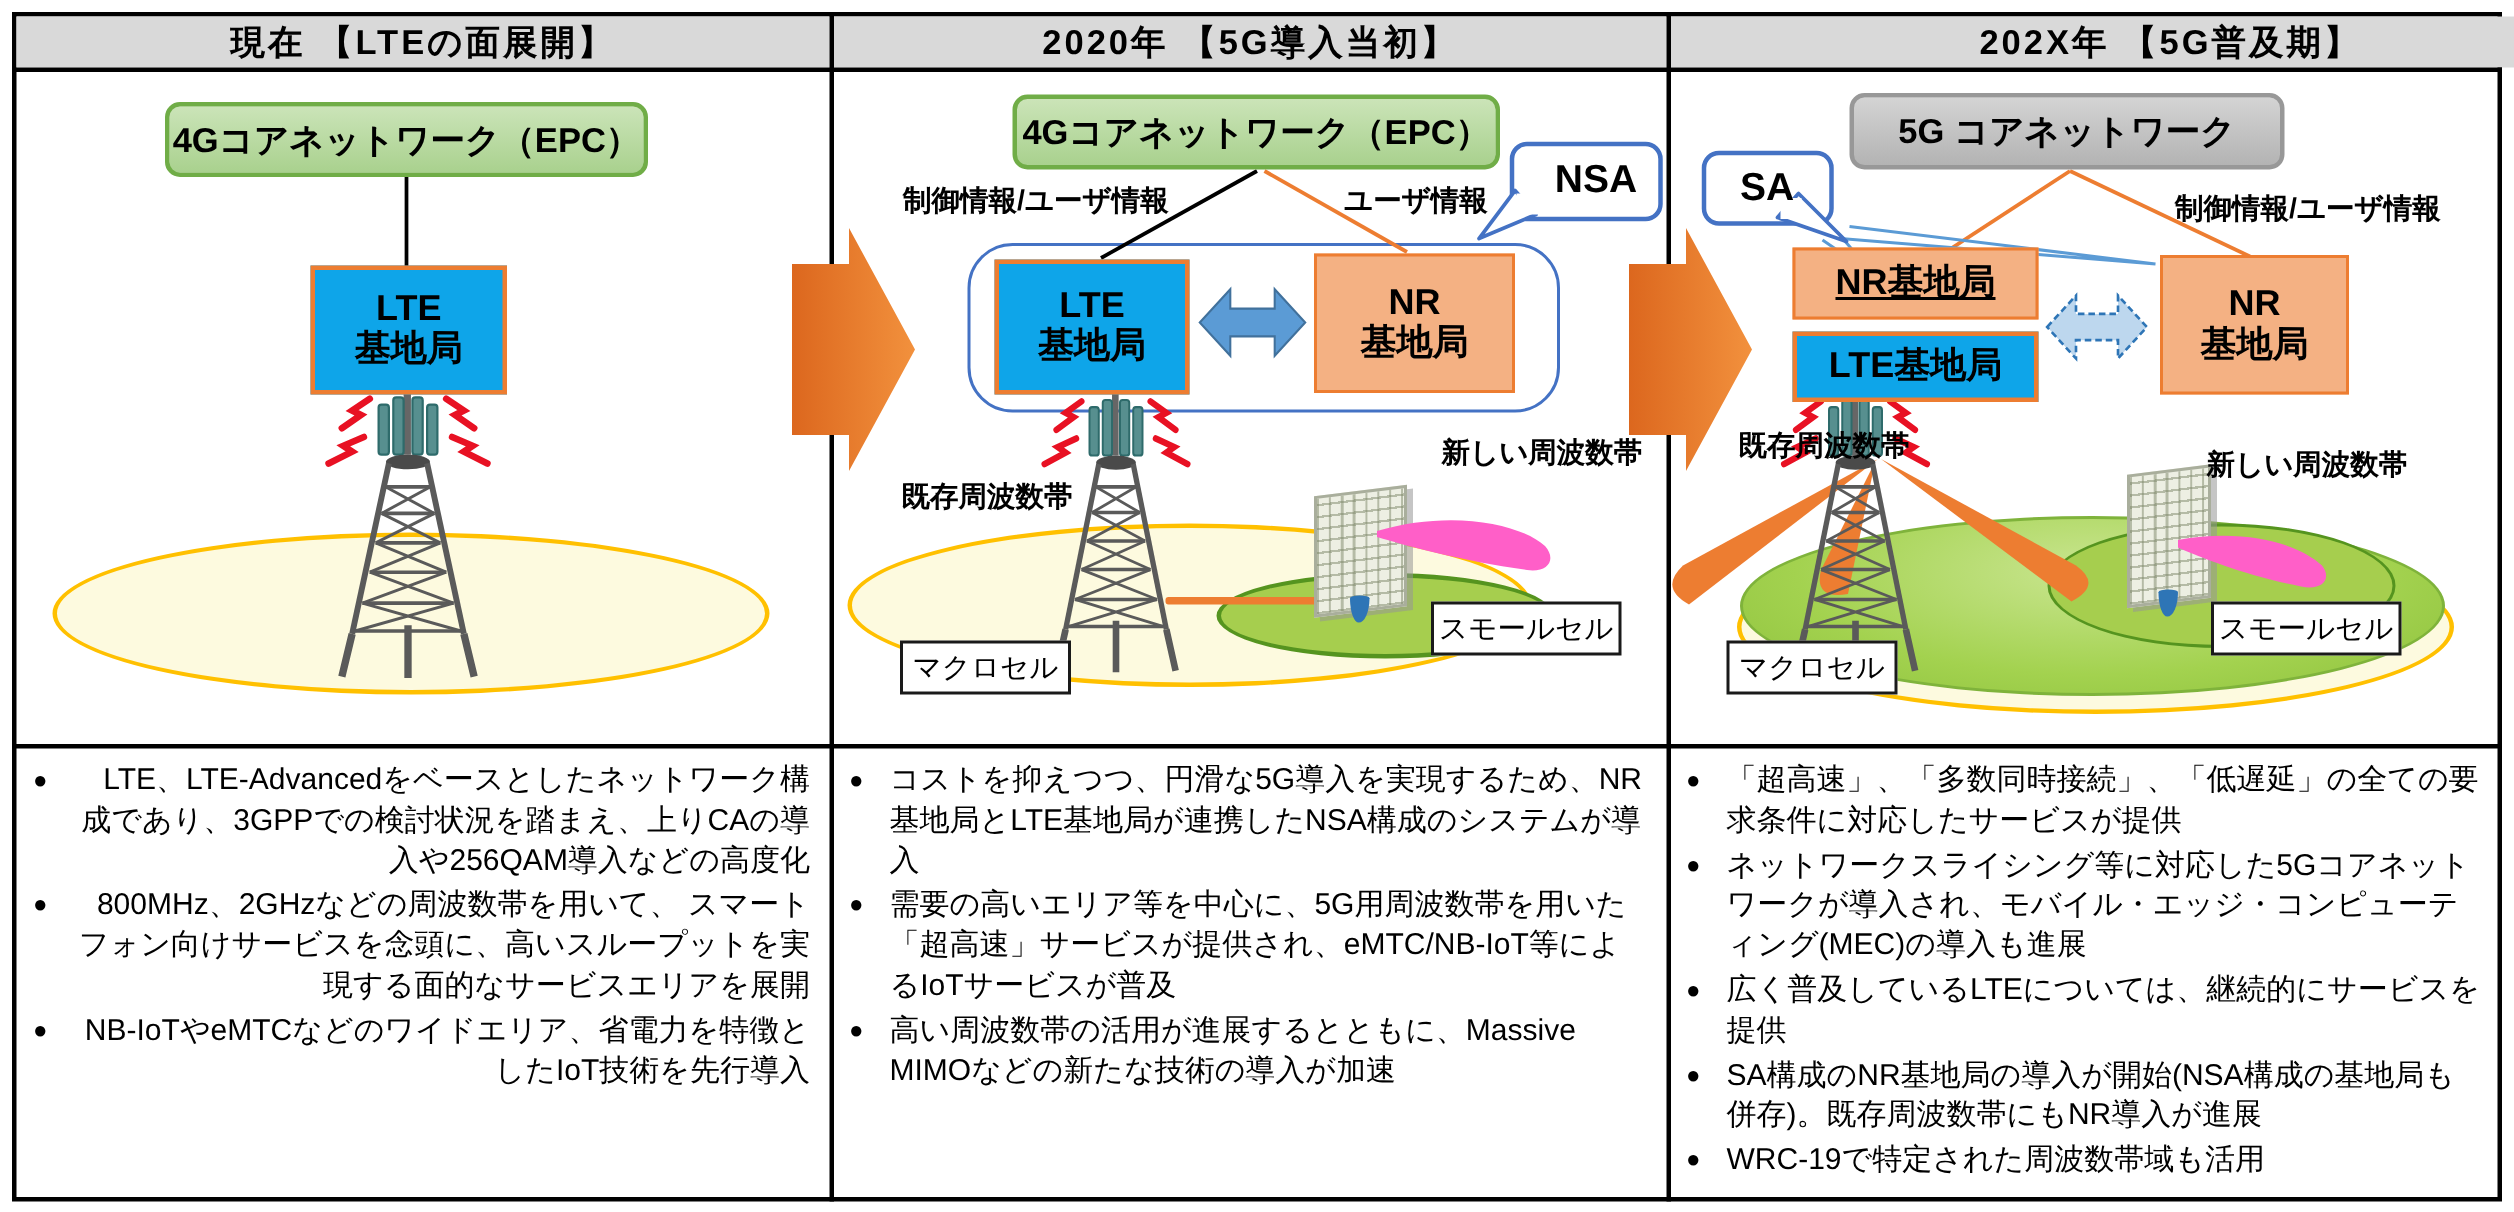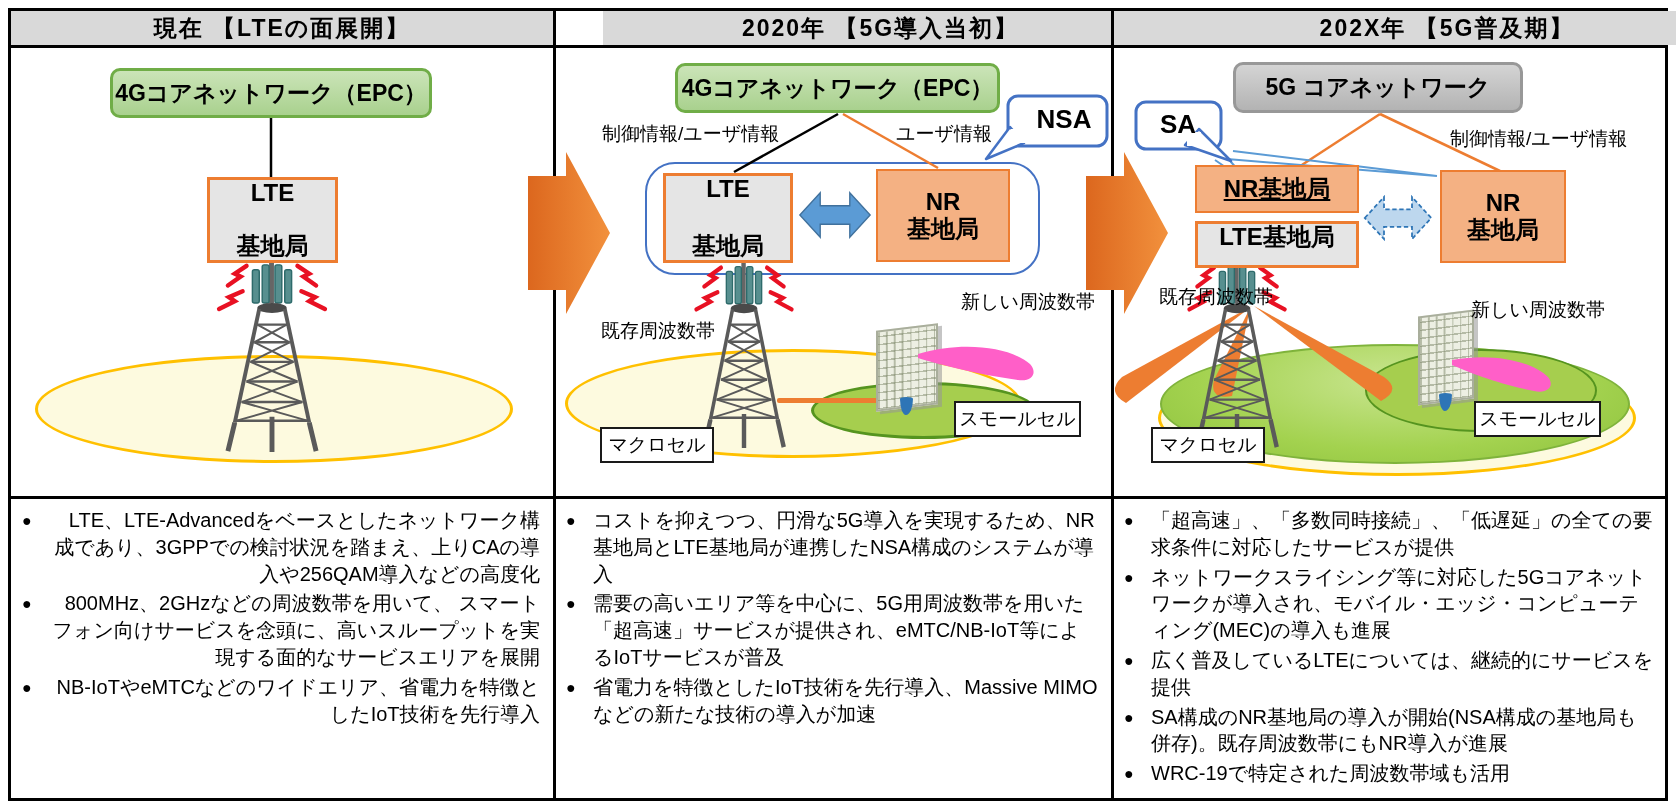--- a/index.html
+++ b/index.html
@@ -7,21 +7,21 @@
   #stage{position:relative;width:1676px;height:808px;background:#fff;overflow:hidden;}
 
   
   .frame{position:absolute;left:8px;top:8px;width:1654px;height:787px;border:3px solid #000;z-index:0;}
   .vline{position:absolute;top:8px;width:3px;height:793px;background:#000;z-index:5;}
   #vline1{left:553px;} #vline2{left:1111px;}
   .hline{position:absolute;left:8px;width:1660px;height:3px;background:#000;z-index:5;}
   #header-line{top:45px;} #mid-line{top:496px;}
   .hcell{position:absolute;top:11px;height:34px;background:#D9D9D9;display:flex;align-items:center;justify-content:center;
          font-size:23px;font-weight:600;letter-spacing:2px;z-index:1;}
-  #hc1{left:11px;width:542px;} #hc2{left:556px;width:555px;margin-left:47px;} #hc3{left:1114px;width:666px;}
+  #hc1{left:11px;width:542px;} #hc2{left:556px;width:555px;} #hc3{left:1114px;width:666px;}
 
   
   .ellipse{position:absolute;border-radius:50%;z-index:1;}
   .yellow-ell{background:#FDFADF;border:3px solid #FFC000;}
   .green-ell-big{background:radial-gradient(ellipse at 50% 30%,#C9E590 0%,#A3D24F 60%,#8DC13C 100%);border:2px solid #7FB33B;}
   .green-ell-small{background:#A6CE4E;border:3px solid #55941F;}
   .tower{position:absolute;z-index:4;}
   .mimo{position:absolute;z-index:5;}
   .mimo-panel{position:absolute;left:0;top:0;width:100%;height:82%;background-color:#EDEFE3;
     background-image:repeating-linear-gradient(90deg,rgba(125,135,105,.5) 0 1.5px,transparent 1.5px 8px),
@@ -29,29 +29,29 @@
     border:2px solid #A9AE9C;transform:skewY(-7deg);box-shadow:4px 3px 0 rgba(150,150,150,.55);}
   .mimo-stand{position:absolute;width:13px;height:18px;background:#2E75B6;border-radius:50% 50% 55% 45%/10% 10% 90% 90%;}
   .svg-layer{position:absolute;left:0;top:0;width:1676px;height:808px;pointer-events:none;}
   #low-svg{z-index:2;} #high-svg{z-index:6;}
 
   
   .box{position:absolute;display:flex;flex-direction:column;align-items:center;justify-content:center;z-index:7;box-sizing:border-box;text-align:center;}
   .core4g{background:linear-gradient(#CBE4B8,#A9D18E);border:3px solid #70AD47;border-radius:10px;font-size:23px;font-weight:600;}
   .core5g{background:linear-gradient(#D4D4D4,#B3B3B3);border:3px solid #989898;border-radius:10px;font-size:23px;font-weight:600;}
   .bs{font-weight:700;font-size:24px;line-height:1.12;}
-  .bs-lte{background:#e5e5e5;border:3.5px solid #ED7D31;justify-content:space-between;}
+  .bs-lte{background:#0ea5e9;border:3.5px solid #ED7D31;}
   .bs-nr{background:#F4B183;border:2.5px solid #ED7D31;}
   .container-p2{position:absolute;background:#fff;border:2.5px solid #4472C4;border-radius:30px;z-index:3;box-sizing:border-box;}
   .bubble{position:absolute;z-index:7;}
   .bubble span{position:absolute;font-size:26px;font-weight:700;}
   .dbl-arrow{position:absolute;z-index:7;}
   .big-arrow{position:absolute;z-index:8;}
 
-  .flabel{position:absolute;font-size:19px;font-weight:400;white-space:nowrap;z-index:7;}
+  .flabel{position:absolute;font-size:19px;font-weight:700;white-space:nowrap;z-index:7;}
   .cellbox{position:absolute;background:#fff;border:2.5px solid #1a1a1a;display:flex;align-items:center;justify-content:center;
            font-size:19px;font-weight:500;white-space:nowrap;z-index:7;box-sizing:border-box;}
 
   
   .bullets{position:absolute;z-index:1;font-size:20px;line-height:1.34;font-weight:500;}
   .bullets .li{position:relative;padding-left:27px;margin:0 0 3px 0;}
   .bullets .li::before{content:"●";position:absolute;left:0;top:3px;font-size:16px;}
 
   
   #p1-core{left:110px;top:68px;width:322px;height:50px;}
@@ -283,21 +283,21 @@
     </svg>
 
   <div class="bullets" id="t1">
     <div class="li">LTE、LTE-Advancedをベースとしたネットワーク構成であり、3GPPでの検討状況を踏まえ、上りCAの導入や256QAM導入などの高度化</div>
     <div class="li">800MHz、2GHzなどの周波数帯を用いて、 スマートフォン向けサービスを念頭に、高いスループットを実現する面的なサービスエリアを展開</div>
     <div class="li">NB-IoTやeMTCなどのワイドエリア、省電力を特徴としたIoT技術を先行導入</div>
   </div>
   <div class="bullets" id="t2">
     <div class="li">コストを抑えつつ、円滑な5G導入を実現するため、NR基地局とLTE基地局が連携したNSA構成のシステムが導入</div>
     <div class="li">需要の高いエリア等を中心に、5G用周波数帯を用いた「超高速」サービスが提供され、eMTC/NB-IoT等によるIoTサービスが普及</div>
-    <div class="li">省電力を特徴としたIoT技術を先行導入、Massive MIMOなどの新たな技術の導入が加速</div>
+    <div class="li">高い周波数帯の活用が進展するとともに、Massive MIMOなどの新たな技術の導入が加速</div>
   </div>
   <div class="bullets" id="t3">
     <div class="li">「超高速」、「多数同時接続」、「低遅延」の全ての要求条件に対応したサービスが提供</div>
     <div class="li">ネットワークスライシング等に対応した5Gコアネットワークが導入され、モバイル・エッジ・コンピューティング(MEC)の導入も進展</div>
     <div class="li">広く普及しているLTEについては、継続的にサービスを提供</div>
     <div class="li">SA構成のNR基地局の導入が開始(NSA構成の基地局も併存)。既存周波数帯にもNR導入が進展</div>
     <div class="li">WRC-19で特定された周波数帯域も活用</div>
   </div>
 
 </div>

